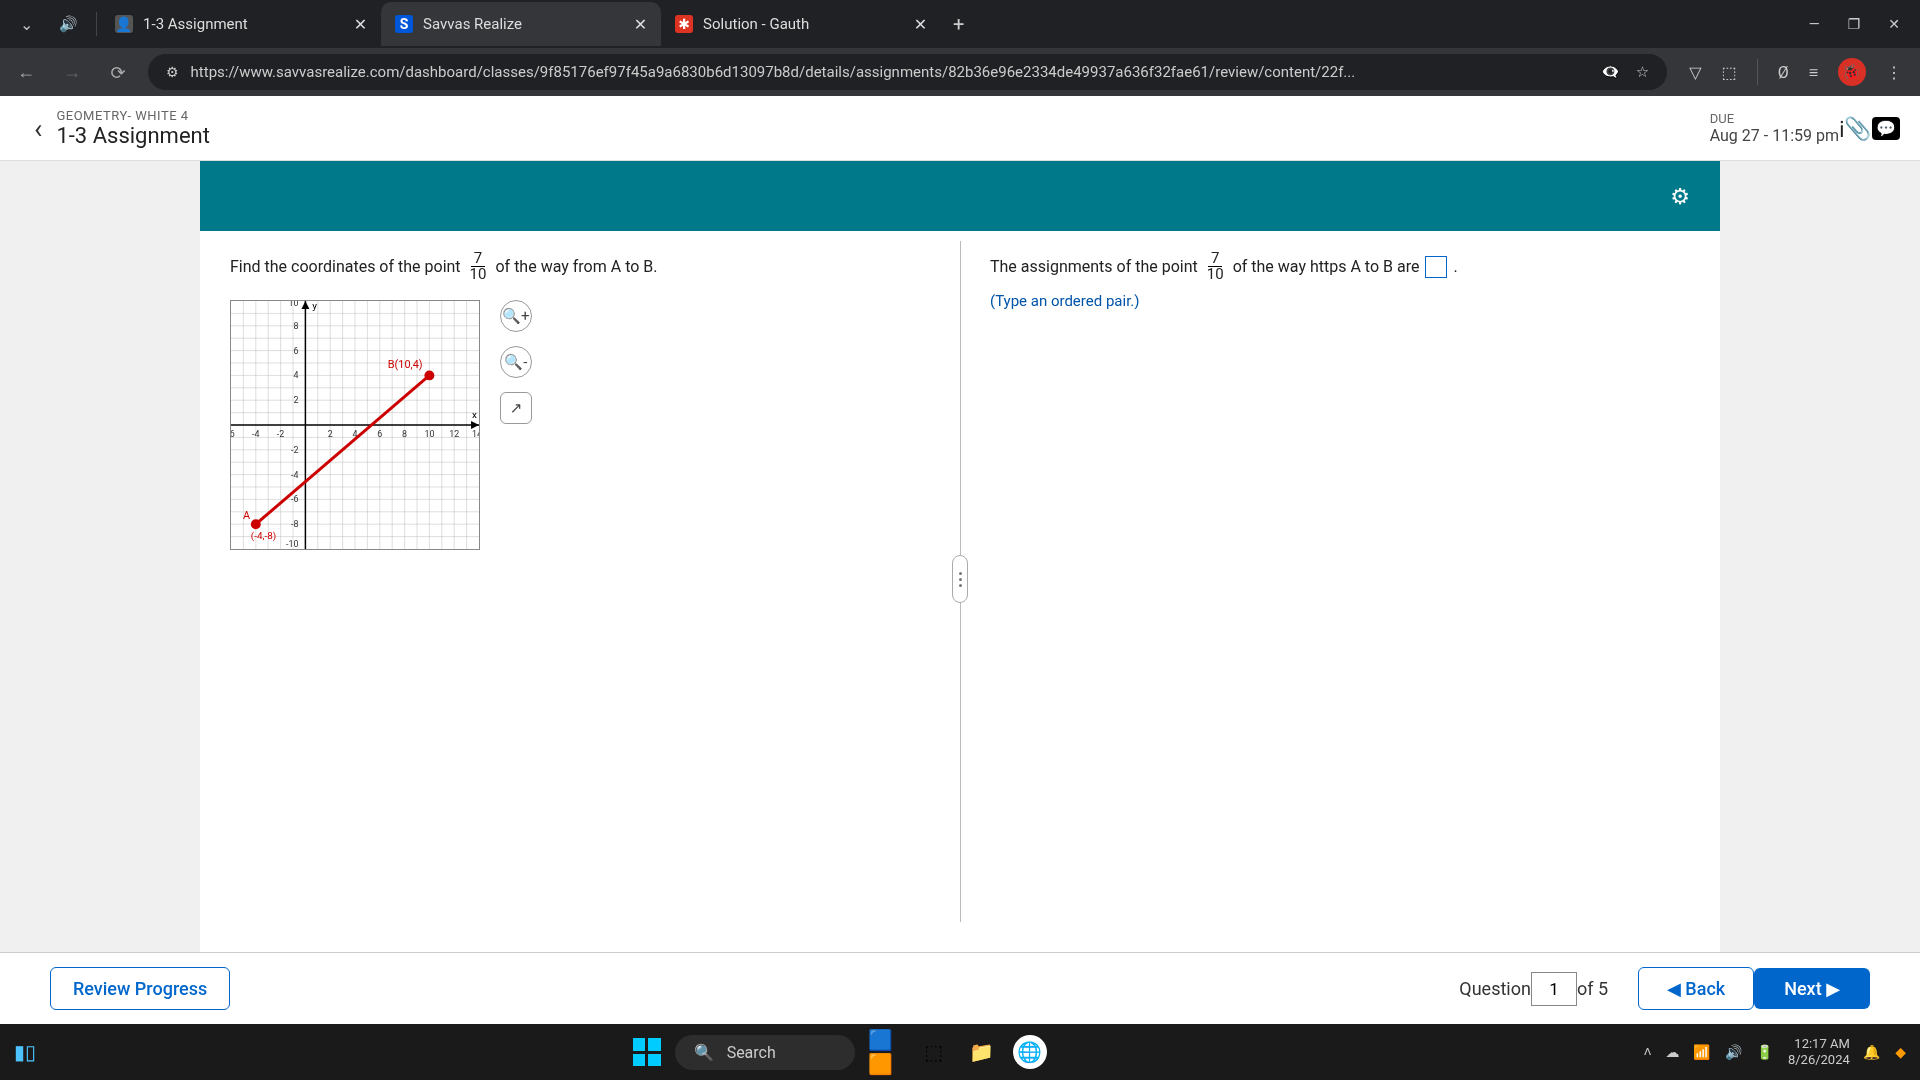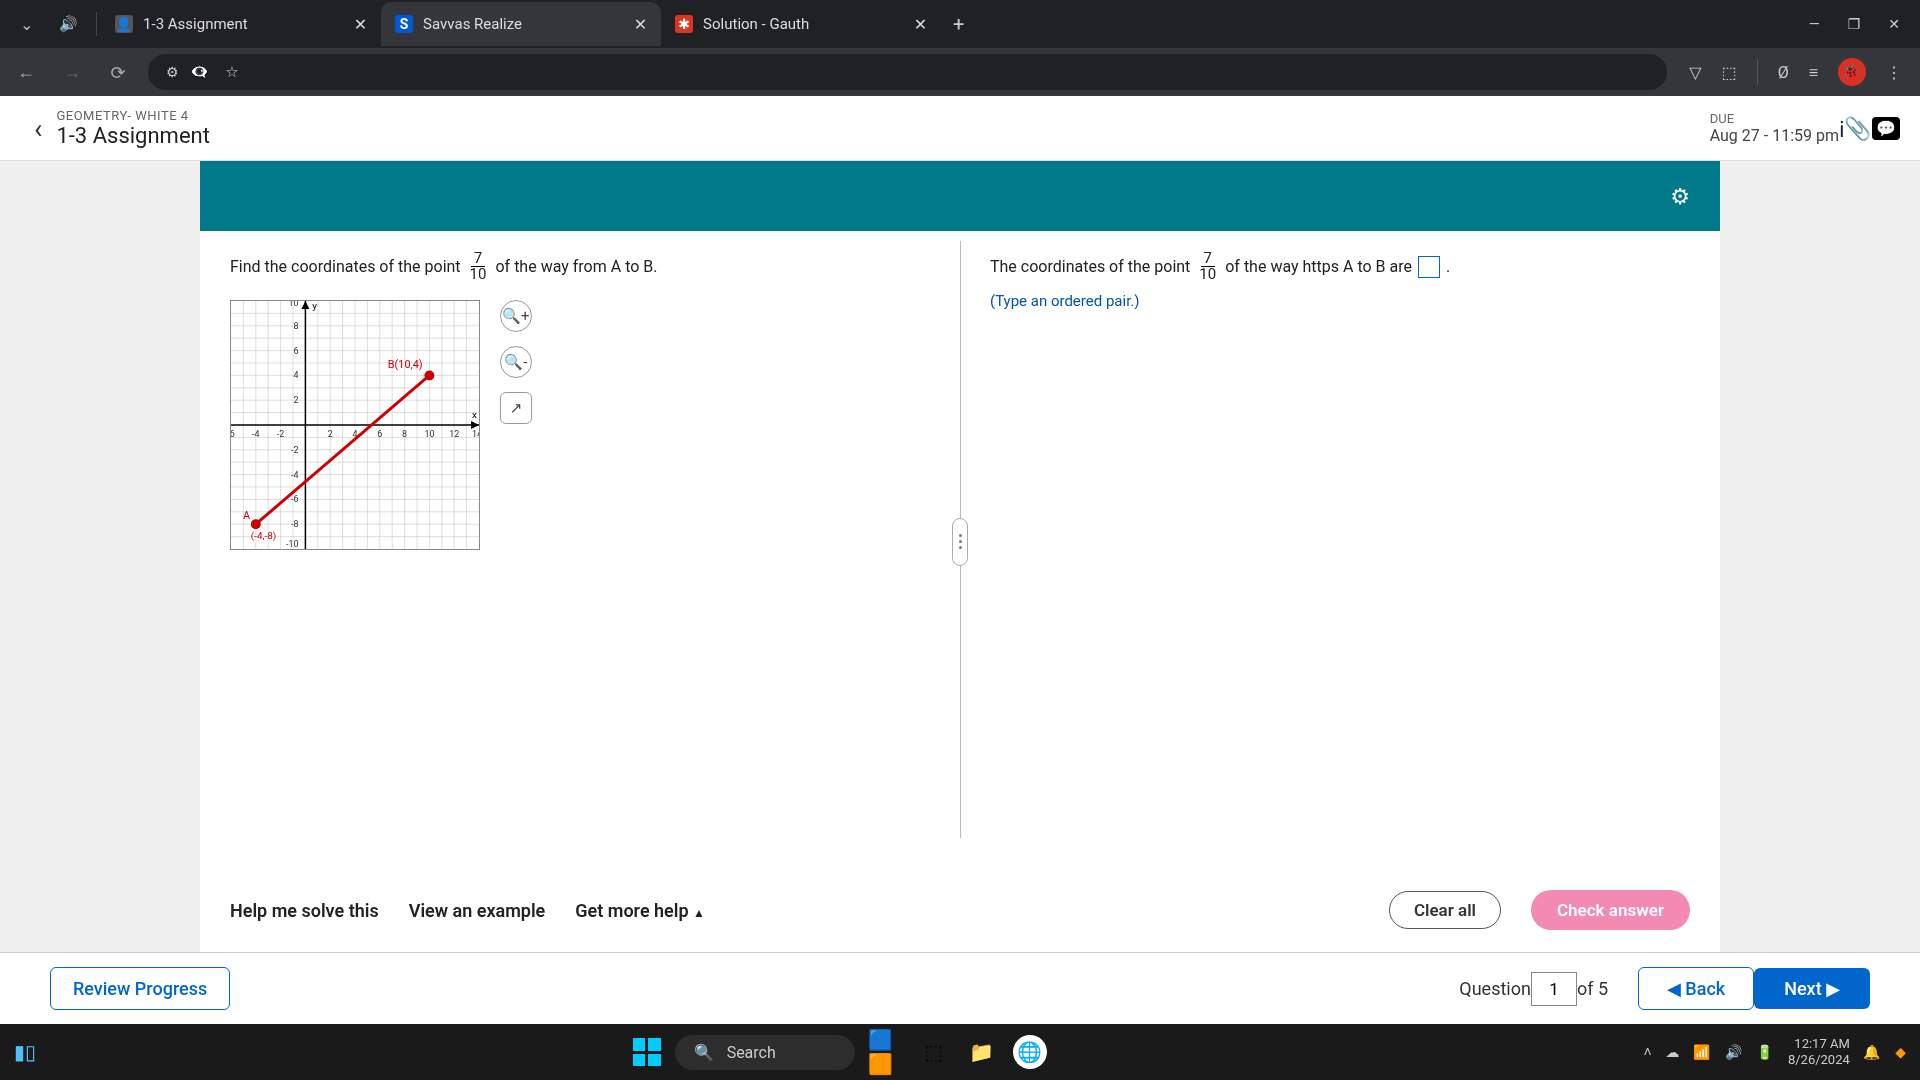--- a/index.html
+++ b/index.html
@@ -125,20 +125,21 @@
     <span>✕</span>
   </div>
 </div>
 
 <div class="toolbar">
   <span class="navbtn">←</span>
   <span class="navbtn" style="color:#666">→</span>
   <span class="navbtn">⟳</span>
   <div class="omnibox">
     <span class="site-icon">⚙</span>
+    <span class="url">https://www.savvasrealize.com/dashboard/classes/9f85176ef97f45a9a6830b6d13097b8d/details/assignments/82b36e96e2334de49937a636f32fae61/review/content/22f...</span>
     <div class="right-icons">
       <span>👁‍🗨</span>
       <span>☆</span>
     </div>
   </div>
   <div class="tool-icons">
     <span>▽</span>
     <span>⬚</span>
     <span class="tool-sep"></span>
     <span>Ø</span>
@@ -275,42 +276,32 @@
 
       <div class="divider"></div>
       <div class="drag-handle">
           <span></span>
           <span></span>
           <span></span>
         </div>
 
       <div class="panel">
         <div class="answer-text">
-          <span>The coordinates of the point</span>
+          <span>The assignments of the point</span>
           <span class="frac">
             <span class="num">7</span>
             <span class="den">10</span>
           </span>
           <span>of the way https A to B are</span>
           <span class="answer-box"></span>.
         </div>
         <div class="hint">(Type an ordered pair.)</div>
       </div>
     </div>
 
-    <div class="bottom-actions">
-      <span class="help-link">Help me solve this</span>
-      <span class="help-link">View an example</span>
-      <span class="help-link">
-        <span>Get more help</span>
-        <span class="caret">▲</span>
-      </span>
-      <button class="btn-outline">Clear all</button>
-      <button class="btn-check">Check answer</button>
-    </div>
   </div>
 
   <div class="nav-bar">
     <button class="review-btn">Review Progress</button>
     <span class="q-label">Question</span>
     <input class="q-input" value="1" style="">
     <span class="of-label">of 5</span>
     <button class="nav-back">◀ <span>Back</span></button>
     <button class="nav-next"><span>Next</span> ▶</button>
   </div>

